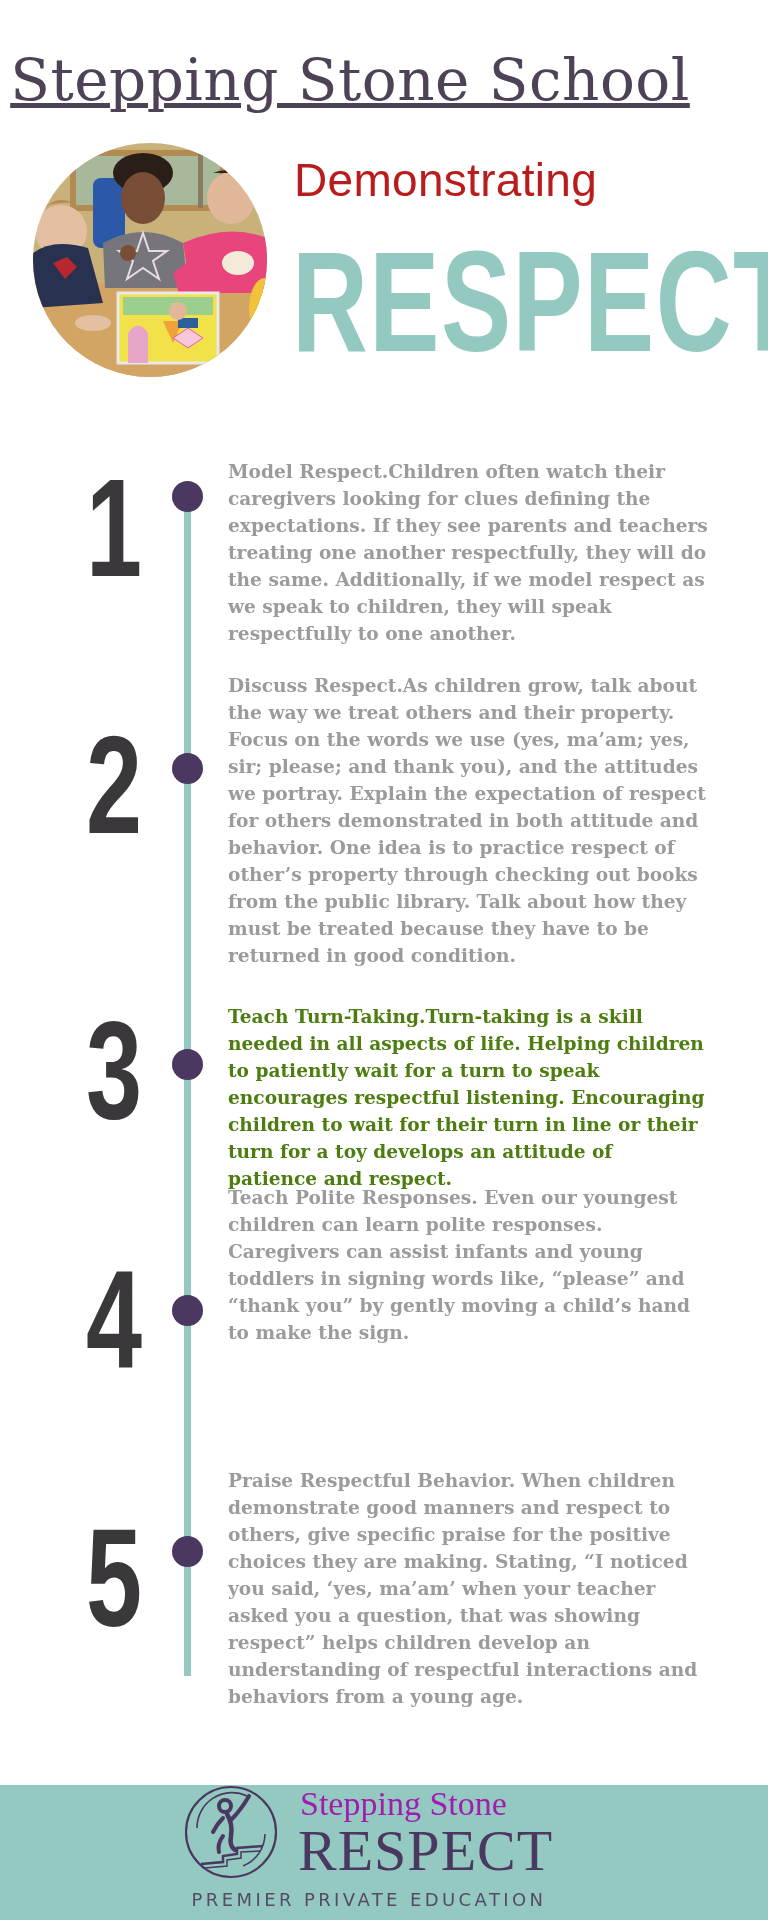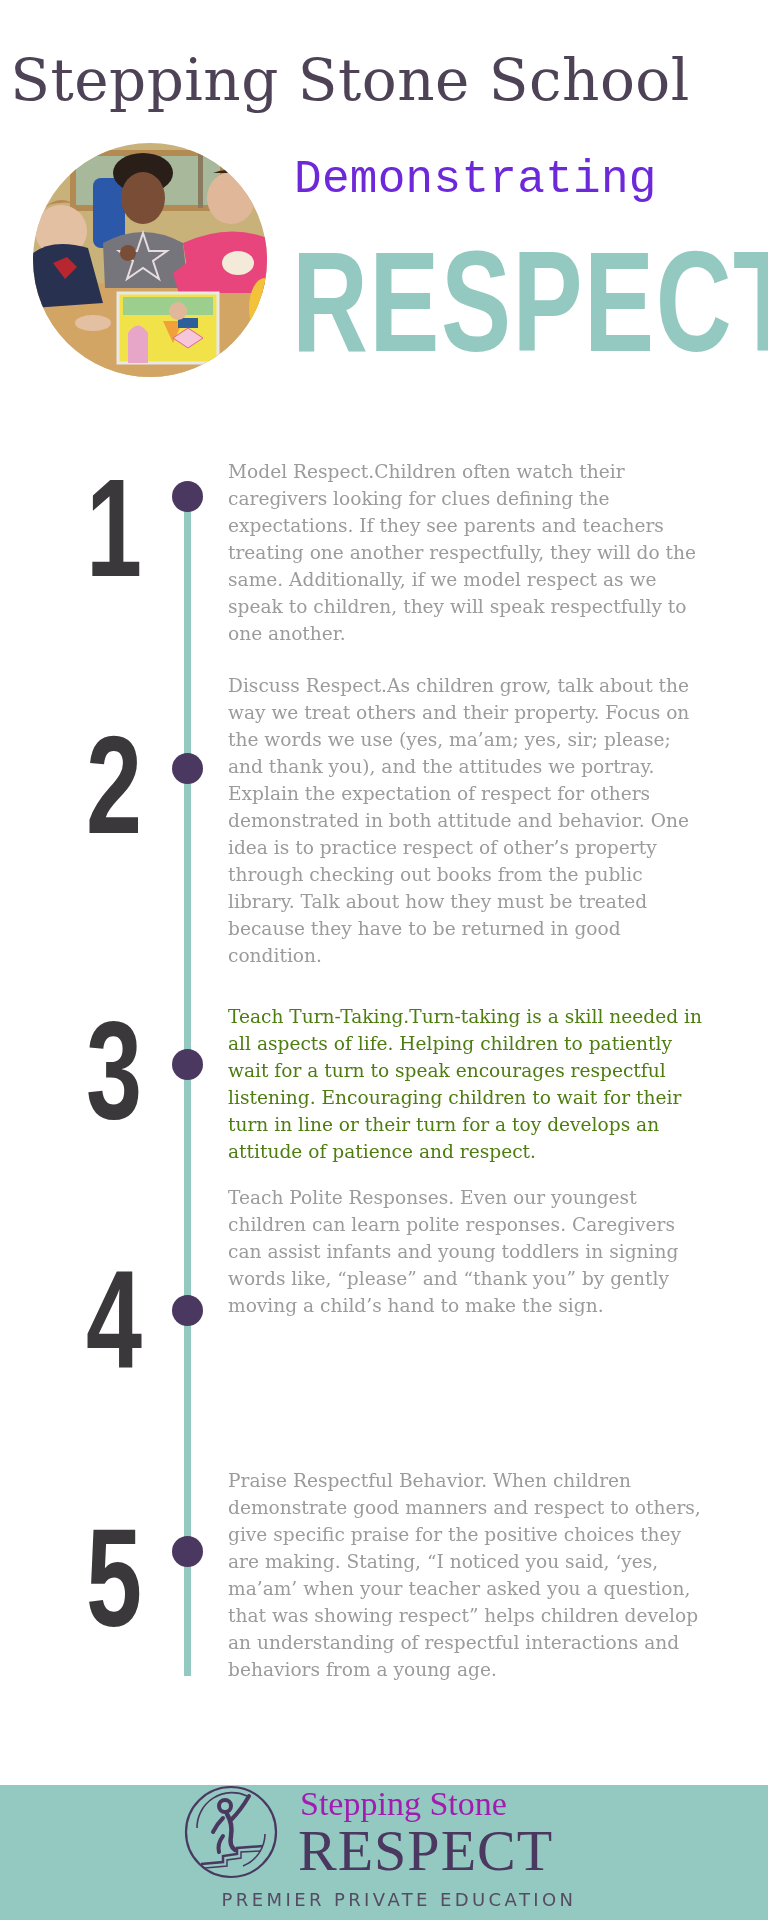--- a/index.html
+++ b/index.html
@@ -16,33 +16,34 @@
     
     .main-title {
       left: 0; top: 40px; width: 700px;
       text-align: center;
       font-family: "DejaVu Serif", serif;
       font-weight: 200;
       font-size: 58px;
       letter-spacing: 0.5px;
       color: #4e4257;
       line-height: 80px;
+      text-decoration: underline;
       -webkit-text-stroke: 0;
     }
     .photo {
       left: 33px; top: 143px;
       width: 234px; height: 234px;
       border-radius: 50%;
       overflow: hidden;
     }
     .subtitle {
       left: 294px; top: 150px;
-      font-family: Liberation Mono, monospace;
+      font-family: Liberation Sans, sans-serif;
       font-size: 46px;
-      color: #6d28d9;
+      color: #b91c1c;
       line-height: 60px;
       letter-spacing: 0.3px;
     }
     .respect {
       left: 292px; top: 232px;
       font-family: "Liberation Sans", sans-serif;
       font-weight: 700;
       font-size: 142px;
       line-height: 140px;
       color: #93c9c0;
@@ -75,21 +76,21 @@
       text-align: center;
       left: 64px;
     }
     .item-text {
       left: 228px;
       width: 480px;
       font-family: "DejaVu Serif", serif;
       font-size: 18.6px;
       line-height: 27px;
       color: #9b9b9b;
-      font-weight: 400;
+      font-weight: 700;
     }
     .item-text.dark { color: #4d7c0f; }
 
     
     .footer {
       left: 0; top: 1785px;
       width: 768px; height: 135px;
       background: #93c9c0;
     }
     .logo-icon {
@@ -107,21 +108,20 @@
       left: 298px; top: 1820px;
       font-family: "Liberation Serif", serif;
       font-size: 58px;
       line-height: 62px;
       color: #4a3860;
       letter-spacing: 1px;
     }
     .tagline {
       left: 0; top: 1887px; width: 738px;
       text-align: center;
-      padding-left: 30px;
       font-family: "DejaVu Sans", sans-serif;
       font-size: 18px;
       letter-spacing: 3.4px;
       color: #564b63;
       line-height: 26px;
     }
   </style>
 </head>
 <body>
 

